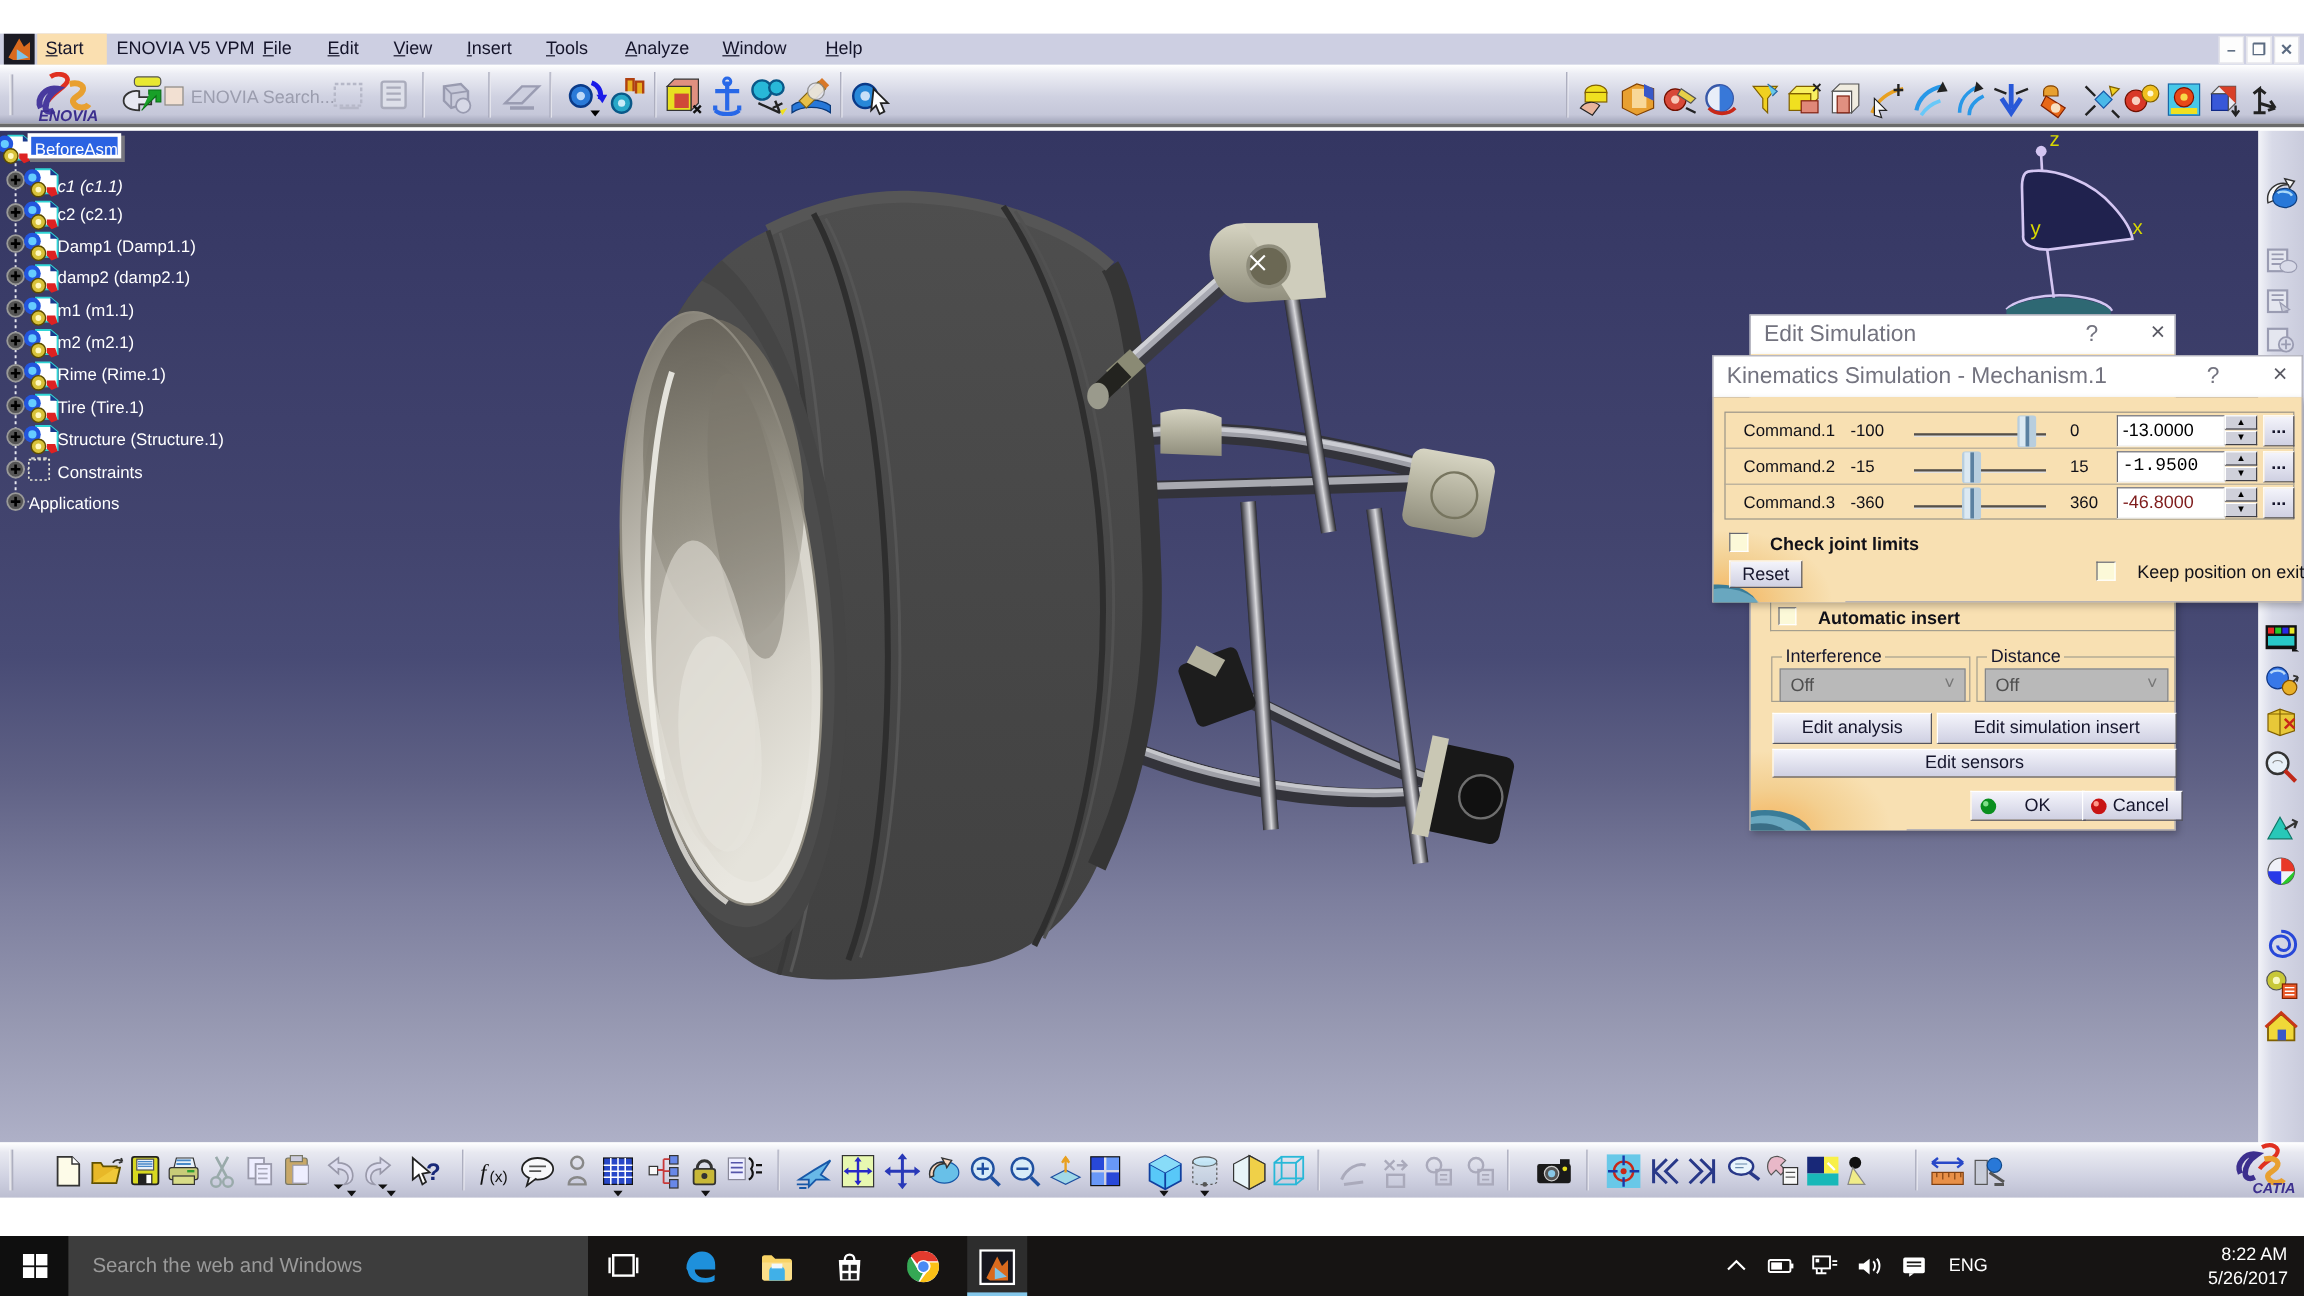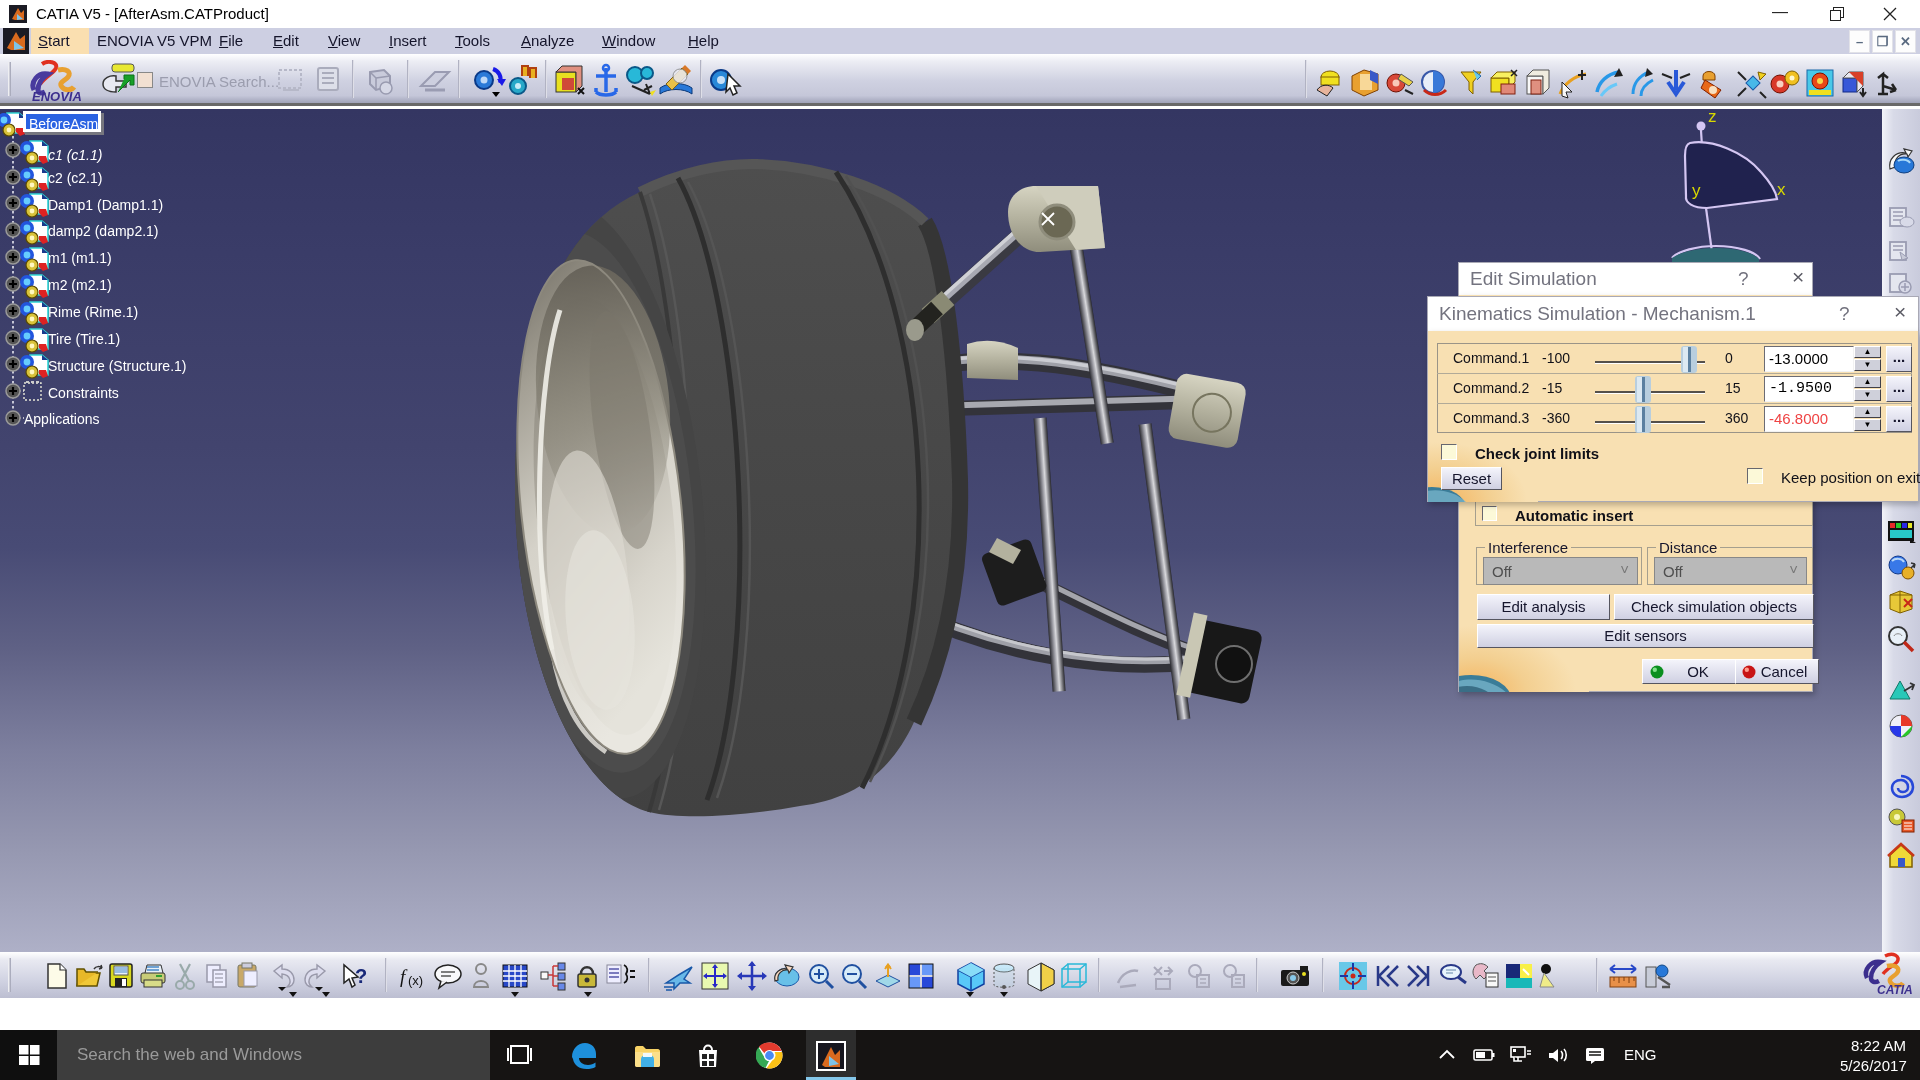--- a/index.html
+++ b/index.html
@@ -252,36 +252,20 @@
   <span class="treelabel" style="left:48px;top:88px;">Damp1 (Damp1.1)</span>
   <span class="treelabel" style="left:48px;top:114px;">damp2 (damp2.1)</span>
   <span class="treelabel" style="left:48px;top:141px;">m1 (m1.1)</span>
   <span class="treelabel" style="left:48px;top:168px;">m2 (m2.1)</span>
   <span class="treelabel" style="left:48px;top:195px;">Rime (Rime.1)</span>
   <span class="treelabel" style="left:48px;top:222px;">Tire (Tire.1)</span>
   <span class="treelabel" style="left:48px;top:249px;">Structure (Structure.1)</span>
   <span class="treelabel" style="left:48px;top:276px;">Constraints</span>
   <span class="treelabel" style="left:24px;top:302px;">Applications</span>
   </div>
-  <div id="titlebar" class="abs">
-    <svg class="abs" style="left:9px;top:5px" width="18" height="18">
-        <rect width="18" height="18" fill="#1b1b24"></rect>
-        <path d="M3 14 L9 3 L12 8 L15 5 L15 15 L6 15 Z" fill="#d96a1e"></path>
-        <path d="M8 9 L14 14 L8 15 Z" fill="#7ec3e8"></path>
-      </svg>
-    <span class="abs" style="left:36px;top:5px">CATIA V5 - [AfterAsm.CATProduct]</span>
-    <span class="abs" style="left:1772px;top:3px;font-size:16px;color:#222">—</span>
-    <svg class="abs" style="left:1830px;top:7px" width="14" height="14">
-        <rect x="3.5" y="0.5" width="10" height="10" fill="none" stroke="#222"></rect>
-        <rect x="0.5" y="3.5" width="10" height="10" fill="#fff" stroke="#222"></rect>
-      </svg>
-    <svg class="abs" style="left:1883px;top:7px" width="14" height="14">
-        <path d="M1 1 L13 13 M13 1 L1 13" stroke="#222" stroke-width="1.3"></path>
-      </svg>
-  </div>
   <div id="menubar" class="abs">
     <svg class="abs" style="left:3px;top:0px" width="26" height="26">
         <rect width="26" height="26" fill="#1b1b24"></rect>
         <path d="M4 20 L13 4 L17 11 L22 7 L22 22 L8 22 Z" fill="#d96a1e"></path>
         <path d="M11 13 L21 20 L11 22 Z" fill="#7ec3e8"></path>
       </svg>
     <span class="menuitem" style="left:31px;top:0;width:58px;height:26px;background:#fadfb0;"></span>
     <span class="menuitem" style="left:38px"><u>S</u>tart</span>
     <span class="menuitem" style="left:97px">ENOVIA V5 VPM</span>
     <span class="menuitem" style="left:219px"><u>F</u>ile</span>
@@ -493,21 +477,21 @@
       </fieldset>
     <div class="abs" style="left:24px;top:262px;width:155px;height:28px;background:#b9b9b9;border:1px solid #888;color:#4f4f4f;font-size:15px;">
       <span class="abs" style="left:8px;top:5px;">Off</span>
         <span class="abs" style="right:8px;top:3px;color:#777;">˅</span>
       </div>
     <div class="abs" style="left:195px;top:262px;width:153px;height:28px;background:#b9b9b9;border:1px solid #888;color:#4f4f4f;font-size:15px;">
       <span class="abs" style="left:8px;top:5px;">Off</span>
         <span class="abs" style="right:8px;top:3px;color:#777;">˅</span>
       </div>
     <div class="cbtn3d abs" style="left:18px;top:299px;width:133px;height:26px;line-height:24px;">Edit analysis</div>
-    <div class="cbtn3d abs" style="left:155px;top:299px;width:200px;height:26px;line-height:24px;">Check simulation objects</div>
+    <div class="cbtn3d abs" style="left:155px;top:299px;width:200px;height:26px;line-height:24px;">Edit simulation insert</div>
     <div class="cbtn3d abs" style="left:18px;top:329px;width:337px;height:24px;line-height:22px;">Edit sensors</div>
     <div class="cbtn3d abs" style="left:183px;top:364px;width:96px;height:25px;line-height:23px;"><svg width="14" height="14" style="position:absolute;left:7px;top:5px">
           <circle cx="7" cy="7" r="6.5" fill="#0a8f1f"></circle>
           <circle cx="4.8" cy="4.8" r="2.2" fill="#7fe089"></circle>
         </svg><span style="margin-left:16px">OK</span></div>
     <div class="cbtn3d abs" style="left:276px;top:364px;width:84px;height:25px;line-height:23px;"><svg width="14" height="14" style="position:absolute;left:6px;top:5px">
           <circle cx="7" cy="7" r="6.5" fill="#c81414"></circle>
           <circle cx="4.8" cy="4.8" r="2.2" fill="#ff9a8a"></circle>
         </svg><span style="margin-left:14px">Cancel</span></div>
   </div>
@@ -569,21 +553,21 @@
 
     <span class="dtext" style="left:13px;top:79px;">Command.3</span>
       <span class="dtext" style="left:102px;top:79px;">-360</span>
     <div class="abs" style="left:167px;top:90px;width:110px;height:3px;background:#55504a;border-bottom:1px solid #fff;"></div>
     <span class="dtext" style="left:285px;top:79px;">360</span>
     <svg width="16" height="27" style="position:absolute;left:207px;top:75px;">
         <rect x="0" y="0" width="16" height="27" rx="3" fill="#b8cede"></rect>
         <rect x="2" y="1" width="5" height="25" fill="#dce9f2"></rect>
         <rect x="7" y="1" width="3" height="25" fill="#5b80a0"></rect>
       </svg>
-    <div class="abs sunken" style="left:336px;top:75px;width:90px;height:26px;font-size:15px;color:#ef4444;">
+    <div class="abs sunken" style="left:336px;top:75px;width:90px;height:26px;font-size:15px;color:#7f1d1d;">
         <span style="position:absolute;left:4px;top:3px;">-46.8000</span>
       </div>
     <div class="spin" style="left:426px;top:75px;">▲</div>
       <div class="spin" style="left:426px;top:88px;">▼</div>
     <div class="cbtn3d abs" style="left:458px;top:75px;width:26px;height:26px;line-height:20px;font-weight:bold;">...</div>
 
     <div class="chk" style="left:13px;top:113px;"></div>
     <span class="dtext" style="left:35px;top:114px;font-weight:bold;font-size:15px;">Check joint limits</span>
     <div class="cbtn3d abs" style="left:13px;top:136px;width:61px;height:23px;line-height:21px;">Reset</div>
     <div class="chk" style="left:319px;top:137px;"></div>

